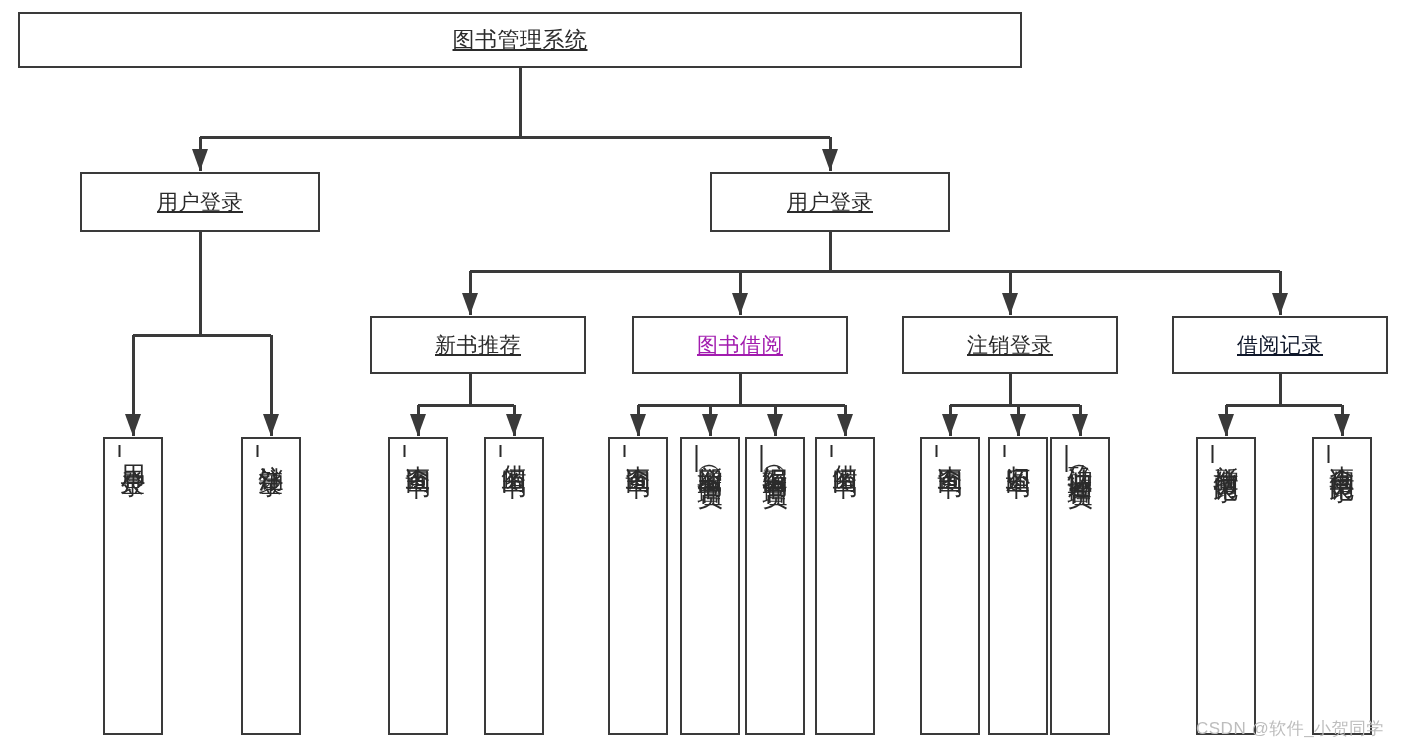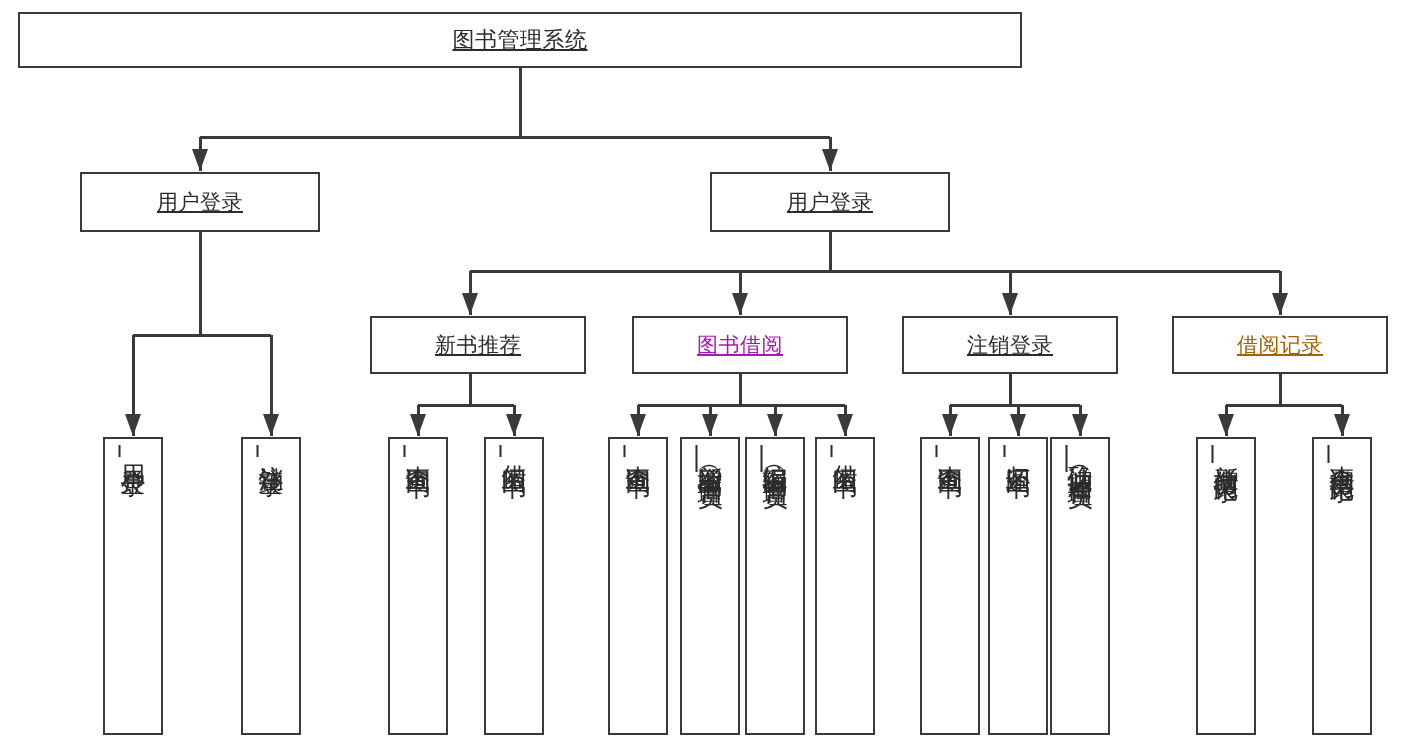--- a/index.html
+++ b/index.html
@@ -138,21 +138,21 @@
       </div>
       <div class="node horizontal" style="left: 362px; top: 316px; width: 216px; height: 58px; border-color: rgb(58, 58, 58); color: rgb(43, 43, 43); margin-left: 8px;">
         <span class="label">新书推荐</span>
       </div>
       <div class="node horizontal" style="left: 632px; top: 316px; width: 216px; height: 58px; border-color: rgb(58, 58, 58); color: #a21caf;">
         <span class="label">图书借阅</span>
       </div>
       <div class="node horizontal" style="left: 902px; top: 316px; width: 216px; height: 58px; border-color: rgb(58, 58, 58); color: rgb(43, 43, 43);">
         <span class="label">注销登录</span>
       </div>
-      <div class="node horizontal" style="left: 1172px; top: 316px; width: 216px; height: 58px; border-color: rgb(58, 58, 58); color: #a16207;">
+      <div class="node horizontal" style="left: 1172px; top: 316px; width: 216px; height: 58px; border-color: rgb(58, 58, 58); color: #0f172a;">
         <span class="label">借阅记录</span>
       </div>
       <div class="node vertical" style="left: 103px; top: 437px; width: 60px; height: 298px; border-color: rgb(58, 58, 58); color: rgb(43, 43, 43);">
         <span class="label">用户登录</span>
       </div>
       <div class="node vertical" style="left: 241px; top: 437px; width: 60px; height: 298px; border-color: rgb(58, 58, 58); color: rgb(43, 43, 43);">
         <span class="label">注销登录</span>
       </div>
       <div class="node vertical" style="left: 388px; top: 437px; width: 60px; height: 298px; border-color: rgb(58, 58, 58); color: rgb(43, 43, 43);">
         <span class="label">查询图书</span>
@@ -181,13 +181,14 @@
       <div class="node vertical" style="left: 1050px; top: 437px; width: 60px; height: 298px; border-color: rgb(58, 58, 58); color: rgb(43, 43, 43);">
         <span class="label">确认归还（管理员）</span>
       </div>
       <div class="node vertical" style="left: 1196px; top: 437px; width: 60px; height: 298px; border-color: rgb(58, 58, 58); color: rgb(43, 43, 43);">
         <span class="label">新增借阅记录</span>
       </div>
       <div class="node vertical" style="left: 1312px; top: 437px; width: 60px; height: 298px; border-color: rgb(58, 58, 58); color: rgb(43, 43, 43);">
         <span class="label">查询借阅记录</span>
       </div>
     </div>
+  <div class="watermark" style="left: 1196px; top: 717px; color: rgb(189, 189, 189);">CSDN @软件_小贺同学</div>
 </div>
 
 </body></html>

